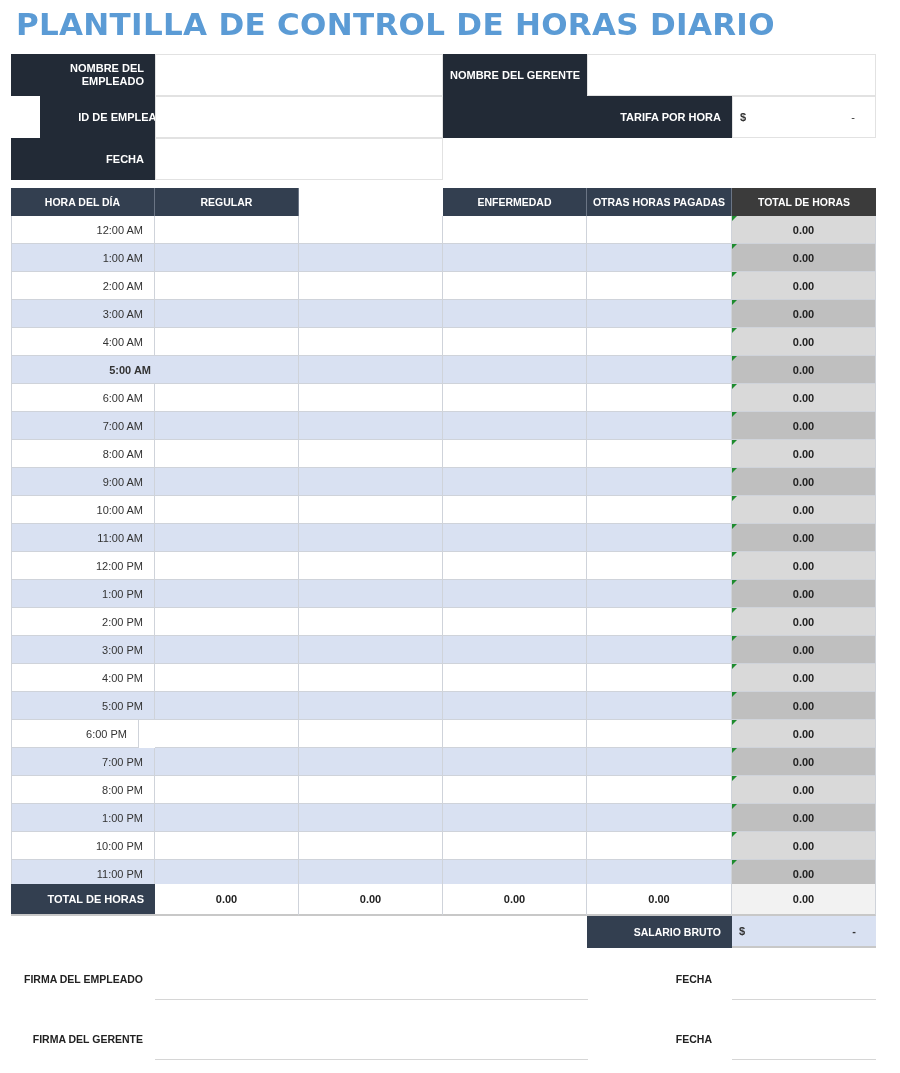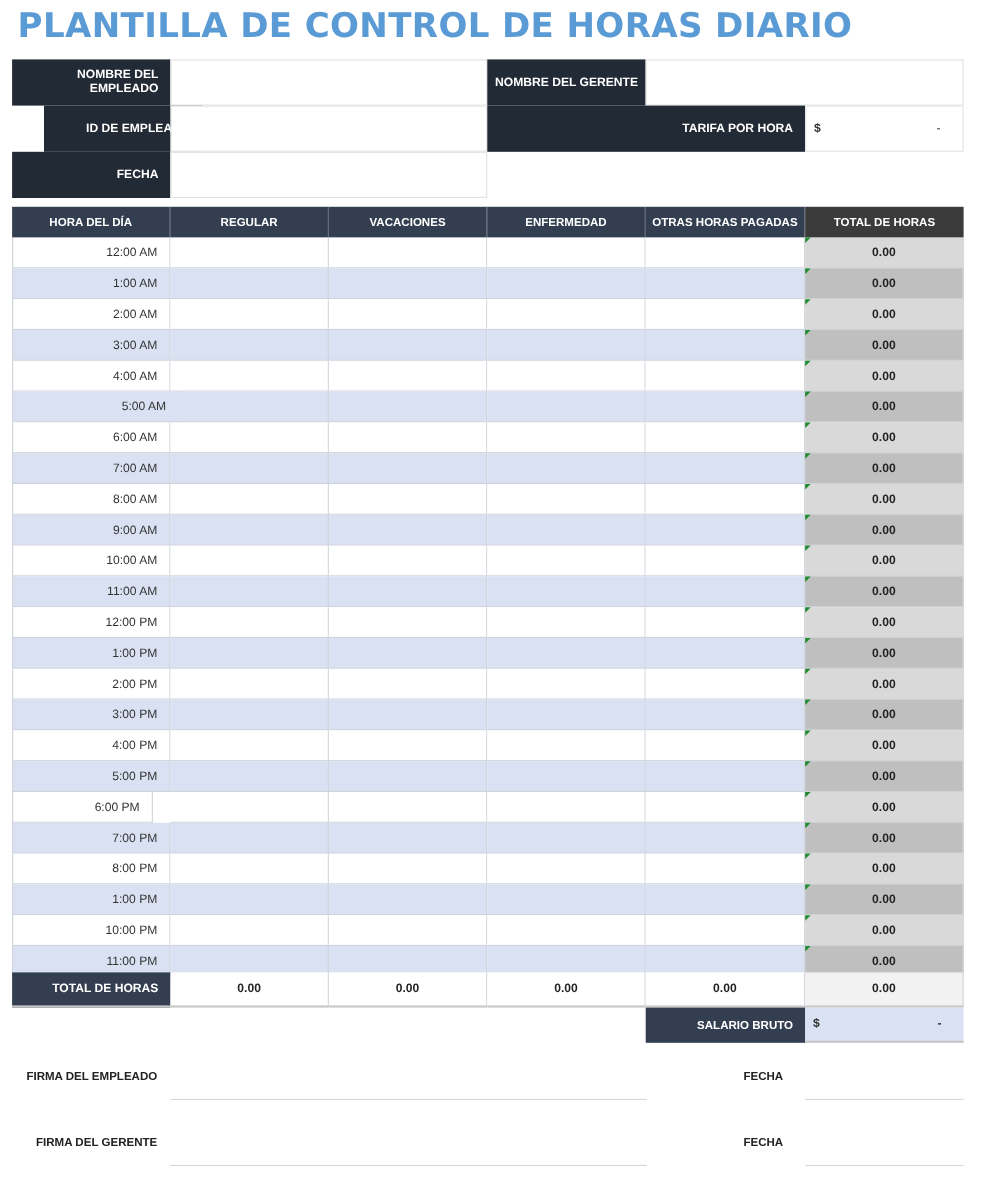--- a/index.html
+++ b/index.html
@@ -66,21 +66,20 @@
 <div class="cell dark" style="left:443px; top:96px; width:289px; height:42px;">TARIFA POR HORA</div>
 <div class="cell blank money" style="left:732px; top:96px; width:144px; height:42px; font-weight:normal;">
   <span style="font-weight:bold;">$</span>
   <span style="font-weight:normal;">-</span>
 </div>
 
 <div class="grid" id="grid">
   <div class="hrow">
     <div class="hcell" style="left:0; width:144px;">HORA DEL DÍA</div>
     <div class="hcell" style="left:144px; width:144px;">REGULAR</div>
-    <div class="hcell" style="left:288px; width:144px;">VACACIONES</div>
     <div class="hcell" style="left:432px; width:144px;">ENFERMEDAD</div>
     <div class="hcell" style="left:576px; width:145px;">OTRAS HORAS PAGADAS</div>
     <div class="hcell total" style="left:721px; width:144px;">TOTAL DE HORAS</div>
   </div>
   <div id="rows">
       <div class="drow odd" style="top: 28px;">
         <div class="dcell time" style="left: 0px; width: 144px;">12:00 AM</div>
         <div class="dcell " style="left: 144px; width: 144px;"></div>
         <div class="dcell " style="left: 288px; width: 144px;"></div>
         <div class="dcell " style="left: 432px; width: 144px;"></div>
@@ -128,21 +127,21 @@
         <div class="dcell " style="left: 144px; width: 144px;"></div>
         <div class="dcell " style="left: 288px; width: 144px;"></div>
         <div class="dcell " style="left: 432px; width: 144px;"></div>
         <div class="dcell " style="left: 576px; width: 145px;"></div>
         <div class="dcell tot" style="left: 721px; width: 144px;">
           <span class="tri"></span>
           <span>0.00</span>
         </div>
       </div>
       <div class="drow even" style="top: 168px;">
-        <div class="dcell time" style="left: 0px; width: 152px;">5:00 AM</div>
+        <div class="dcell time" style="left: 0px; width: 152px; font-weight: bold;">5:00 AM</div>
         <div class="dcell " style="left: 144px; width: 144px;"></div>
         <div class="dcell " style="left: 288px; width: 144px;"></div>
         <div class="dcell " style="left: 432px; width: 144px;"></div>
         <div class="dcell " style="left: 576px; width: 145px;"></div>
         <div class="dcell tot" style="left: 721px; width: 144px;">
           <span class="tri"></span>
           <span>0.00</span>
         </div>
       </div>
       <div class="drow odd" style="top: 196px;">

